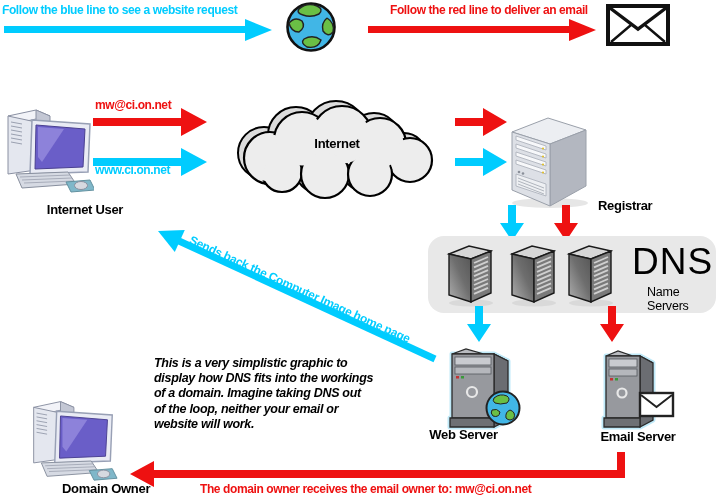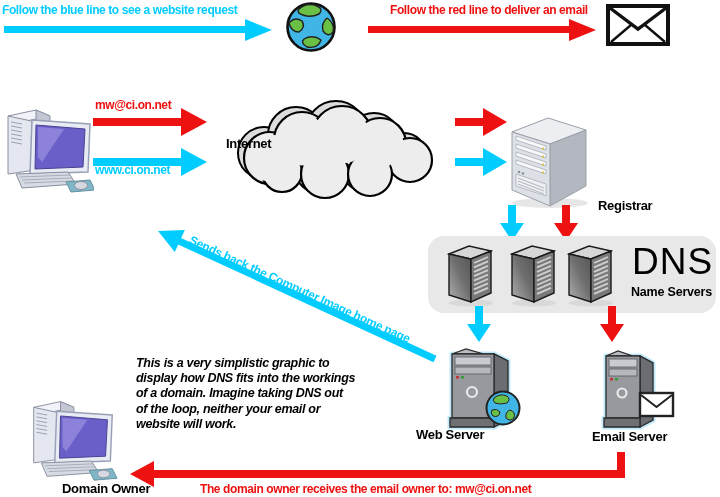--- a/index.html
+++ b/index.html
@@ -3,26 +3,26 @@
 <meta charset="utf-8">
 <style>
   html,body{margin:0;padding:0;background:#fff;}
   .canvas{position:relative;width:720px;height:497px;background:#fff;overflow:hidden;
           font-family:"Liberation Sans",sans-serif;border-radius:16px;}
   .abs{position:absolute;}
   .lbl{font-weight:bold;font-size:13px;line-height:1.1;letter-spacing:-0.3px;color:#000;white-space:nowrap;}
   .small{font-size:12px;letter-spacing:-0.4px;}
   .cyan{color:#00CCFF;}
   .red{color:#EE1111;}
-  .center{text-align:left;}
+  .center{text-align:center;}
   .note{font-style:italic;font-weight:bold;font-size:12.5px;line-height:15.2px;
-        letter-spacing:-0.3px;white-space:pre-line;color:#000;}
+        letter-spacing:-0.3px;white-space:pre-line;color:#000;margin-left:18px;}
   .dns-box{background:#e8e8e8;border-radius:16px;}
   .dns-title{font-size:37px;font-weight:400;letter-spacing:1px;color:#000;line-height:1;}
-  .dns-sub{font-weight:bold;font-size:12.5px;color:#000;letter-spacing:-0.2px;}
+  .dns-sub{font-weight:normal;font-size:12.5px;color:#000;letter-spacing:-0.2px;margin-left:16px;}
   .diag-text{font-weight:bold;font-size:12px;letter-spacing:-0.3px;color:#00CCFF;
              transform:rotate(24.5deg);transform-origin:0 0;white-space:nowrap;}
   svg{display:block;}
 </style>
 </head>
 <body>
 
 <div class="canvas">
 
   <div class="abs lbl small cyan" style="left:2px;top:4px;">Follow the blue line to see a website request</div>
@@ -67,20 +67,21 @@
     <polygon points="52,74 64,74 67,80 49,80" fill="#c9cdd9" stroke="#98a0b5" stroke-width="1"></polygon>
     <polygon points="14,74 66,72 74,84 20,88" fill="#d6dae3" stroke="#888f9e" stroke-width="1"></polygon>
     <g stroke="#9aa0ae" stroke-width="0.8">
       <line x1="18" y1="77" x2="68" y2="75"></line>
         <line x1="20" y1="80" x2="70" y2="78"></line>
       <line x1="22" y1="83" x2="72" y2="81"></line>
     </g>
     <polygon points="64,82 88,80 93,90 69,92" fill="#7fb7c9" stroke="#62909f" stroke-width="1"></polygon>
     <ellipse cx="79" cy="85.5" rx="6.5" ry="4" fill="#d6d9e0" stroke="#8a90a0" stroke-width="1"></ellipse>
   </svg>
+  <div class="abs lbl center" style="left:15px;top:203px;width:140px;">Internet User</div>
 
   <div class="abs lbl small red" style="left:95px;top:99px;">mw@ci.on.net</div>
   <svg class="abs" style="left:93px;top:108px;" width="114" height="28">
     <polygon points="0,10 88,10 88,0 114,14 88,28 88,18 0,18" fill="#EE1111"></polygon>
   </svg>
   <svg class="abs" style="left:93px;top:148px;" width="114" height="28">
     <polygon points="0,10 88,10 88,0 114,14 88,28 88,18 0,18" fill="#00CCFF"></polygon>
   </svg>
   <div class="abs lbl small cyan" style="left:95px;top:164px;">www.ci.on.net</div>
 

